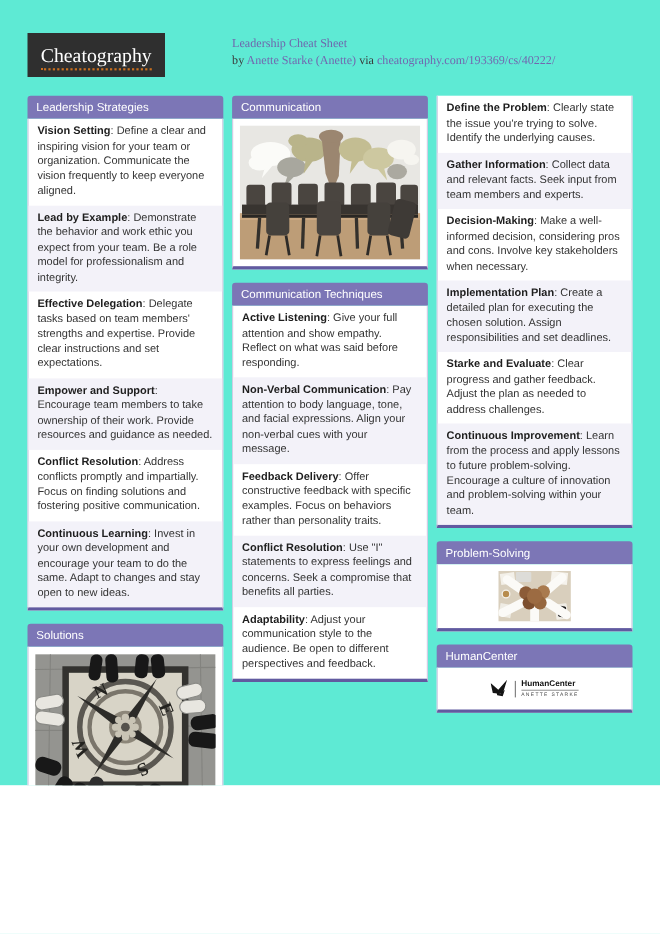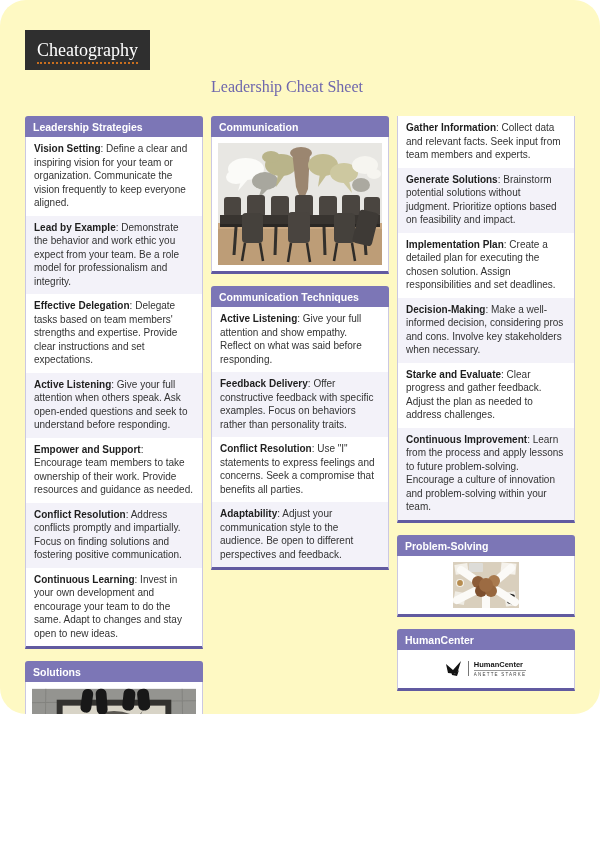--- a/index.html
+++ b/index.html
@@ -1,45 +1,45 @@
 <!DOCTYPE html>
 <html><head>
 <meta charset="utf-8">
 <style>
   * { margin:0; padding:0; box-sizing:border-box; }
   html,body { background:#fff; }
   .page {
-    width:600px; height:714px; overflow:hidden; background:#fef9c3;
+    width:600px; height:714px; overflow:hidden; background:#5eead4;
     font-family:"Liberation Sans", sans-serif; color:#333;
-    padding:30px 25px 0 25px; position:relative;border-radius:26px;
+    padding:30px 25px 0 25px; position:relative;
   }
   
   .hdr { display:flex; align-items:flex-start; margin-bottom:17px; }
   .hdr-logo-cell { width:186px; flex:0 0 186px; }
   .logo-box {
     display:inline-block; background:#2f2f2f; padding:10px 12px 9px 12px;
     cursor:pointer; text-decoration:none;
   }
   .logo-text {
     font-family:"Liberation Serif", serif; color:#fff; font-size:18px;
     border-bottom:2px dotted #c96f1f; padding-bottom:2px;
   }
   .title-block { padding-top:4px; }
   .title-block h1 {
     font-family:"Liberation Serif", serif; font-weight:normal;
-    font-size:16px; color:#6f67ad; margin-bottom:3px;margin-top:44px;
+    font-size:11px; color:#6f67ad; margin-bottom:3px;
   }
   .byline { font-family:"Liberation Serif", serif; font-size:11px; color:#3a3a3a; }
   .byline a { color:#7268b0; text-decoration:none; cursor:pointer; }
   
   .columns { display:flex; gap:8px; align-items:flex-start; }
   .col { width:178px; flex:0 0 178px; display:flex; flex-direction:column; gap:12px; }
   .card { width:100%; }
   .sec-head {
-    background:#7c76b6; color:#fff; font-size:10.5px; font-weight:bold;
+    background:#7c76b6; color:#fff; font-size:10.5px; font-weight:normal;
     padding:5px 14px 4px 8px; border-radius:3px 3px 0 0; line-height:12px;
   }
   .sec-body {
     background:#fff; border:1px solid #cbc8e2; border-top:none;
     border-bottom:3px solid #615aa0;
   }
   .row { padding:5px 8px 6px 8px; font-size:10px; line-height:13.5px; color:#333; }
   .row:nth-child(even) { background:#f3f2f9; }
   .term { font-weight:bold; color:#1e1e1e; }
   .term::after { content:": "; font-weight:normal; color:#333; }
@@ -69,32 +69,37 @@
 <div class="page">
 
   <div class="hdr">
     <div class="hdr-logo-cell">
       <span class="logo-box">
         <span class="logo-text">Cheatography</span>
       </span>
     </div>
     <div class="title-block">
       <h1>Leadership Cheat Sheet</h1>
+      <div class="byline">
+        <span>by</span>
+        <a>Anette Starke (Anette)</a>
+        <span>via</span>
+        <a>cheatography.com/193369/cs/40222/</a>
+      </div>
     </div>
   </div>
 
   <div class="columns">
     <div class="col">
         <section class="card">
     <div class="sec-head">Leadership Strategies</div>
     <div class="sec-body">
             <div class="row"><span class="term">Vision Setting</span><span class="desc">Define a clear and inspiring vision for your team or organization. Communicate the vision frequently to keep everyone aligned.</span></div>
             <div class="row"><span class="term">Lead by Example</span><span class="desc">Demonstrate the behavior and work ethic you expect from your team. Be a role model for professionalism and integrity.</span></div>
             <div class="row"><span class="term">Effective Delegation</span><span class="desc">Delegate tasks based on team members' strengths and expertise. Provide clear instructions and set expectations.</span></div>
-            <div class="row"><span class="term">Active Listening</span><span class="desc">Give your full attention when others speak. Ask open-ended questions and seek to understand before responding.</span></div>
             <div class="row"><span class="term">Empower and Support</span><span class="desc">Encourage team members to take ownership of their work. Provide resources and guidance as needed.</span></div>
             <div class="row"><span class="term">Conflict Resolution</span><span class="desc">Address conflicts promptly and impartially. Focus on finding solutions and fostering positive communication.</span></div>
             <div class="row"><span class="term">Continuous Learning</span><span class="desc">Invest in your own development and encourage your team to do the same. Adapt to changes and stay open to new ideas.</span></div>
           </div>
   </section>
         <section class="card">
     <div class="sec-head">Solutions</div>
     <div class="sec-body img-body">
             <svg width="166" height="140" viewBox="0 0 166 140">
     <rect width="166" height="140" fill="#949490"></rect>
@@ -238,33 +243,34 @@
         <rect x="0" y="0" width="20" height="34" rx="4" fill="#3e3a36"></rect>
       </g>
     </g>
   </svg>
           </div>
   </section>
         <section class="card">
     <div class="sec-head">Communication Techniques</div>
     <div class="sec-body">
             <div class="row"><span class="term">Active Listening</span><span class="desc">Give your full attention and show empathy. Reflect on what was said before responding.</span></div>
+            <div class="row"><span class="term">Non-Verbal Communication</span><span class="desc">Pay attention to body language, tone, and facial expressions. Align your non-verbal cues with your message.</span></div>
             <div class="row"><span class="term">Feedback Delivery</span><span class="desc">Offer constructive feedback with specific examples. Focus on behaviors rather than personality traits.</span></div>
             <div class="row"><span class="term">Conflict Resolution</span><span class="desc">Use "I" statements to express feelings and concerns. Seek a compromise that benefits all parties.</span></div>
             <div class="row"><span class="term">Adaptability</span><span class="desc">Adjust your communication style to the audience. Be open to different perspectives and feedback.</span></div>
           </div>
   </section>
       </div>
     <div class="col">
         <section class="card">
     <div class="sec-body">
+            <div class="row"><span class="term">Define the Problem</span><span class="desc">Clearly state the issue you're trying to solve. Identify the underlying causes.</span></div>
             <div class="row"><span class="term">Gather Information</span><span class="desc">Collect data and relevant facts. Seek input from team members and experts.</span></div>
-            <div class="row"><span class="term">Generate Solutions</span><span class="desc">Brainstorm potential solutions without judgment. Prioritize options based on feasibility and impact.</span></div>
+            <div class="row"><span class="term">Decision-Making</span><span class="desc">Make a well-informed decision, considering pros and cons. Involve key stakeholders when necessary.</span></div>
             <div class="row"><span class="term">Implementation Plan</span><span class="desc">Create a detailed plan for executing the chosen solution. Assign responsibilities and set deadlines.</span></div>
-            <div class="row"><span class="term">Decision-Making</span><span class="desc">Make a well-informed decision, considering pros and cons. Involve key stakeholders when necessary.</span></div>
             <div class="row"><span class="term">Starke and Evaluate</span><span class="desc">Clear progress and gather feedback. Adjust the plan as needed to address challenges.</span></div>
             <div class="row"><span class="term">Continuous Improvement</span><span class="desc">Learn from the process and apply lessons to future problem-solving. Encourage a culture of innovation and problem-solving within your team.</span></div>
           </div>
   </section>
         <section class="card">
     <div class="sec-head">Problem-Solving</div>
     <div class="sec-body img-body">
             <svg width="66" height="46" viewBox="0 0 66 46">
     <rect width="66" height="46" fill="#d9cfbd"></rect>
     <g>

